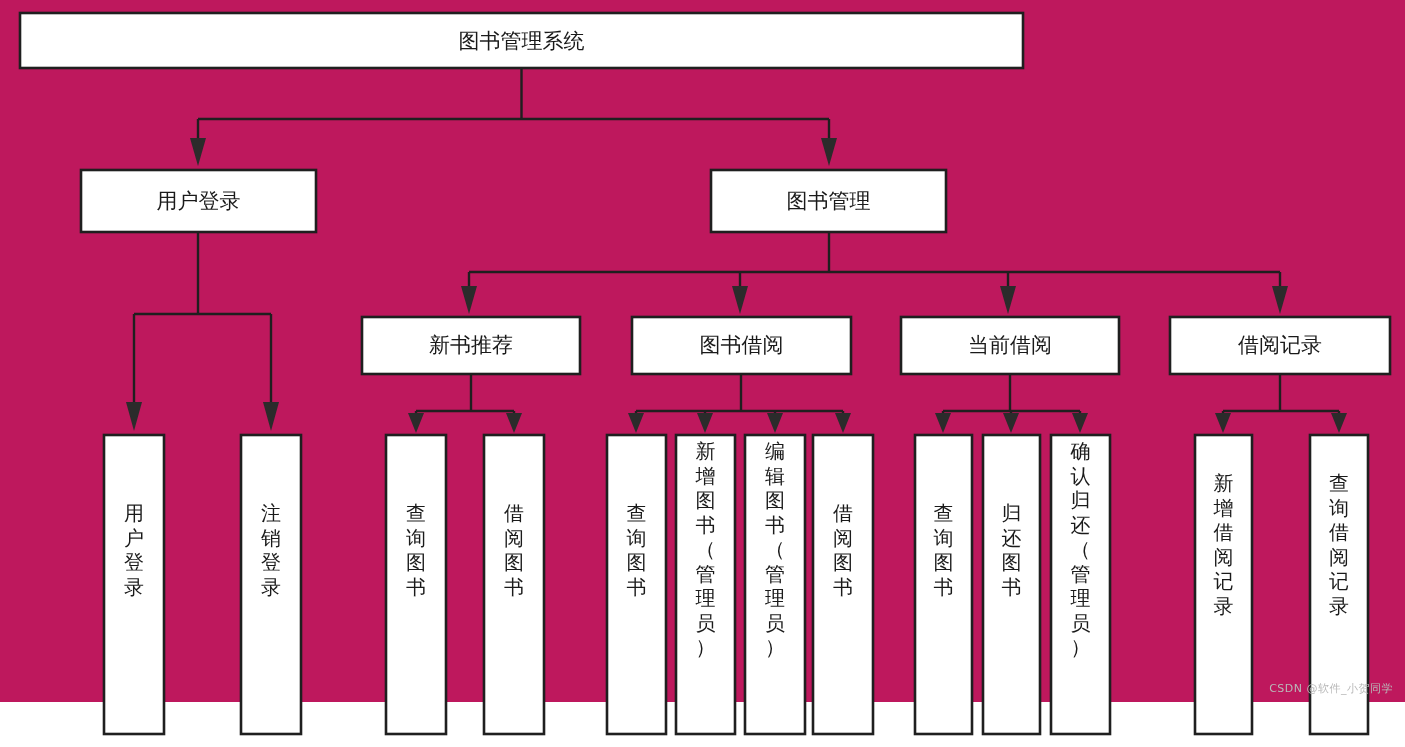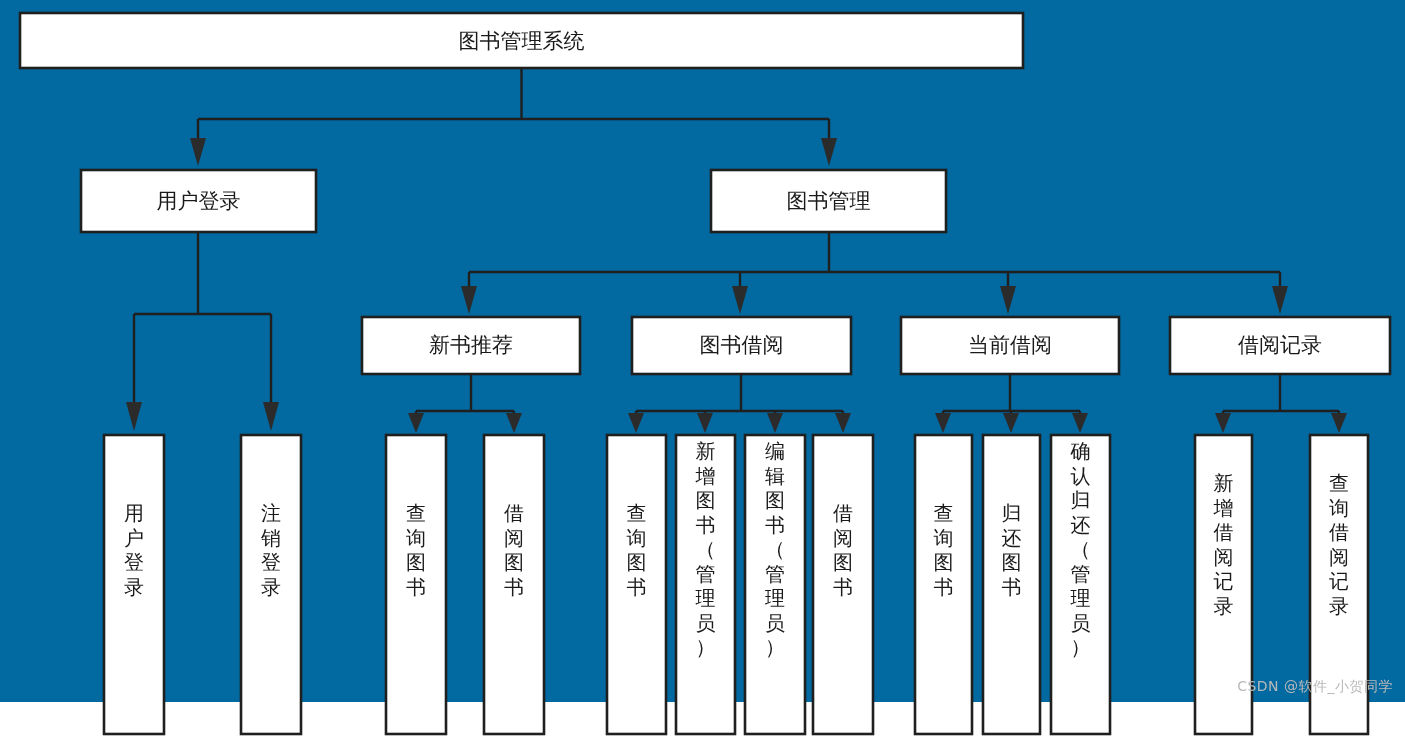--- a/index.html
+++ b/index.html
@@ -10,21 +10,21 @@
   body {
     width: 1405px;
     height: 747px;
     font-family: "DejaVu Sans", "Liberation Sans", sans-serif;
     overflow: hidden;
   }
   #diagram-root {
     position: relative;
     width: 1405px;
     height: 702px;
-    background: #0369a1;
+    background: #be185d;
   }
   svg.diagram {
     position: absolute;
     top: 0;
     left: 0;
     width: 1405px;
     height: 747px;
     display: block;
   }
   .node-rect {
@@ -53,21 +53,21 @@
     font-family: "DejaVu Sans", "Liberation Sans", sans-serif;
     font-size: 20px;
     fill: #1a1a1a;
     text-anchor: middle;
   }
   .watermark {
     position: absolute;
     right: 12px;
     bottom: 6px;
     font-family: "DejaVu Sans", "Liberation Sans", sans-serif;
-    font-size: 14px;
+    font-size: 11px;
     color: #b9b9b9;
     letter-spacing: 0.5px;
     white-space: nowrap;
     user-select: none;
   }
 </style>
 </head>
 <body>
 
 <div id="diagram-root">

